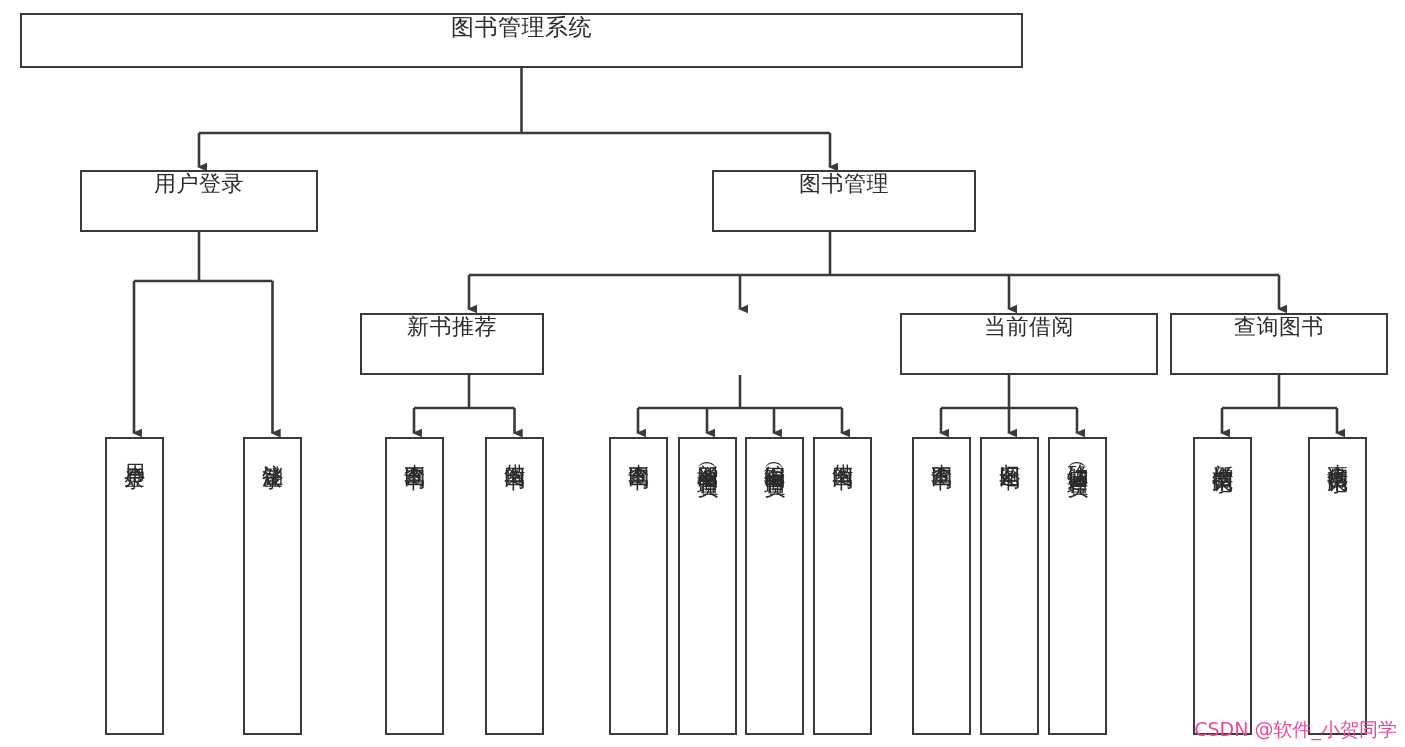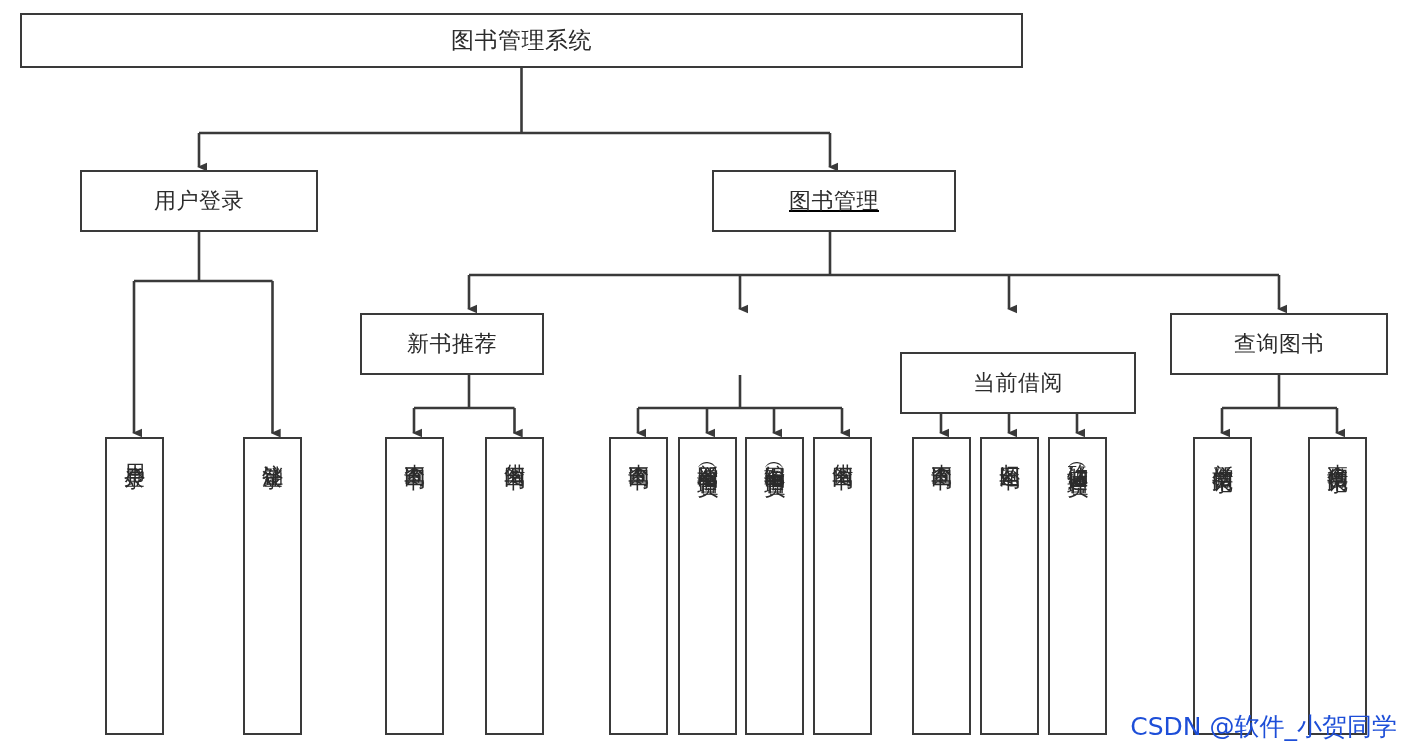--- a/index.html
+++ b/index.html
@@ -25,21 +25,20 @@
     width: 1405px;
     height: 747px;
     pointer-events: none;
   }
   .node {
     position: absolute;
     box-sizing: border-box;
     background: #ffffff;
     border: 2.5px solid #3a3a3a;
     display: flex;
-    align-items: center;
     justify-content: center;
     z-index: 2;
   }
   .node-label {
     color: #2b2b2b;
     white-space: nowrap;
     letter-spacing: 0.5px;
   }
   
   .node.horizontal .node-label {
@@ -61,22 +60,22 @@
     text-orientation: upright;
     line-height: 1.16;
     letter-spacing: 2px;
     white-space: nowrap;
   }
   
   .watermark {
     position: absolute;
     right: 8px;
     bottom: 4px;
-    font-size: 25px;
-    color: #1d4ed8;
+    font-size: 19px;
+    color: #ec4899;
     white-space: nowrap;
     z-index: 5;
     font-family: "DejaVu Sans", "Liberation Sans", sans-serif;
     margin-top: 36px;
   }
 </style>
 </head>
 <body>
 
 <div id="diagram-root">
@@ -134,30 +133,30 @@
   </svg>
 
   <div class="node horizontal root" style="left:20px; top:13px; width:1003px; height:55px;">
     <span class="node-label">图书管理系统</span>
   </div>
 
   <div class="node horizontal" style="left:80px; top:170px; width:238px; height:62px;">
     <span class="node-label">用户登录</span>
   </div>
 
-  <div class="node horizontal" style="left:712px; top:170px; width:244px; height:62px;text-decoration:underline;">
+  <div class="node horizontal" style="left:712px; top:170px; width:264px; height:62px;">
     <span class="node-label">图书管理</span>
   </div>
 
   <div class="node horizontal" style="left:360px; top:313px; width:184px; height:62px;">
     <span class="node-label">新书推荐</span>
   </div>
 
 
-  <div class="node horizontal" style="left:900px; top:313px; width:236px; height:62px;margin-top:39px;">
+  <div class="node horizontal" style="left:900px; top:313px; width:258px; height:62px;">
     <span class="node-label">当前借阅</span>
   </div>
 
   <div class="node horizontal" style="left:1170px; top:313px; width:218px; height:62px;">
     <span class="node-label">查询图书</span>
   </div>
 
   <div class="node vertical" style="left:105px; top:437px; width:59px; height:298px;">
     <span class="node-label">用户登录</span>
   </div>

